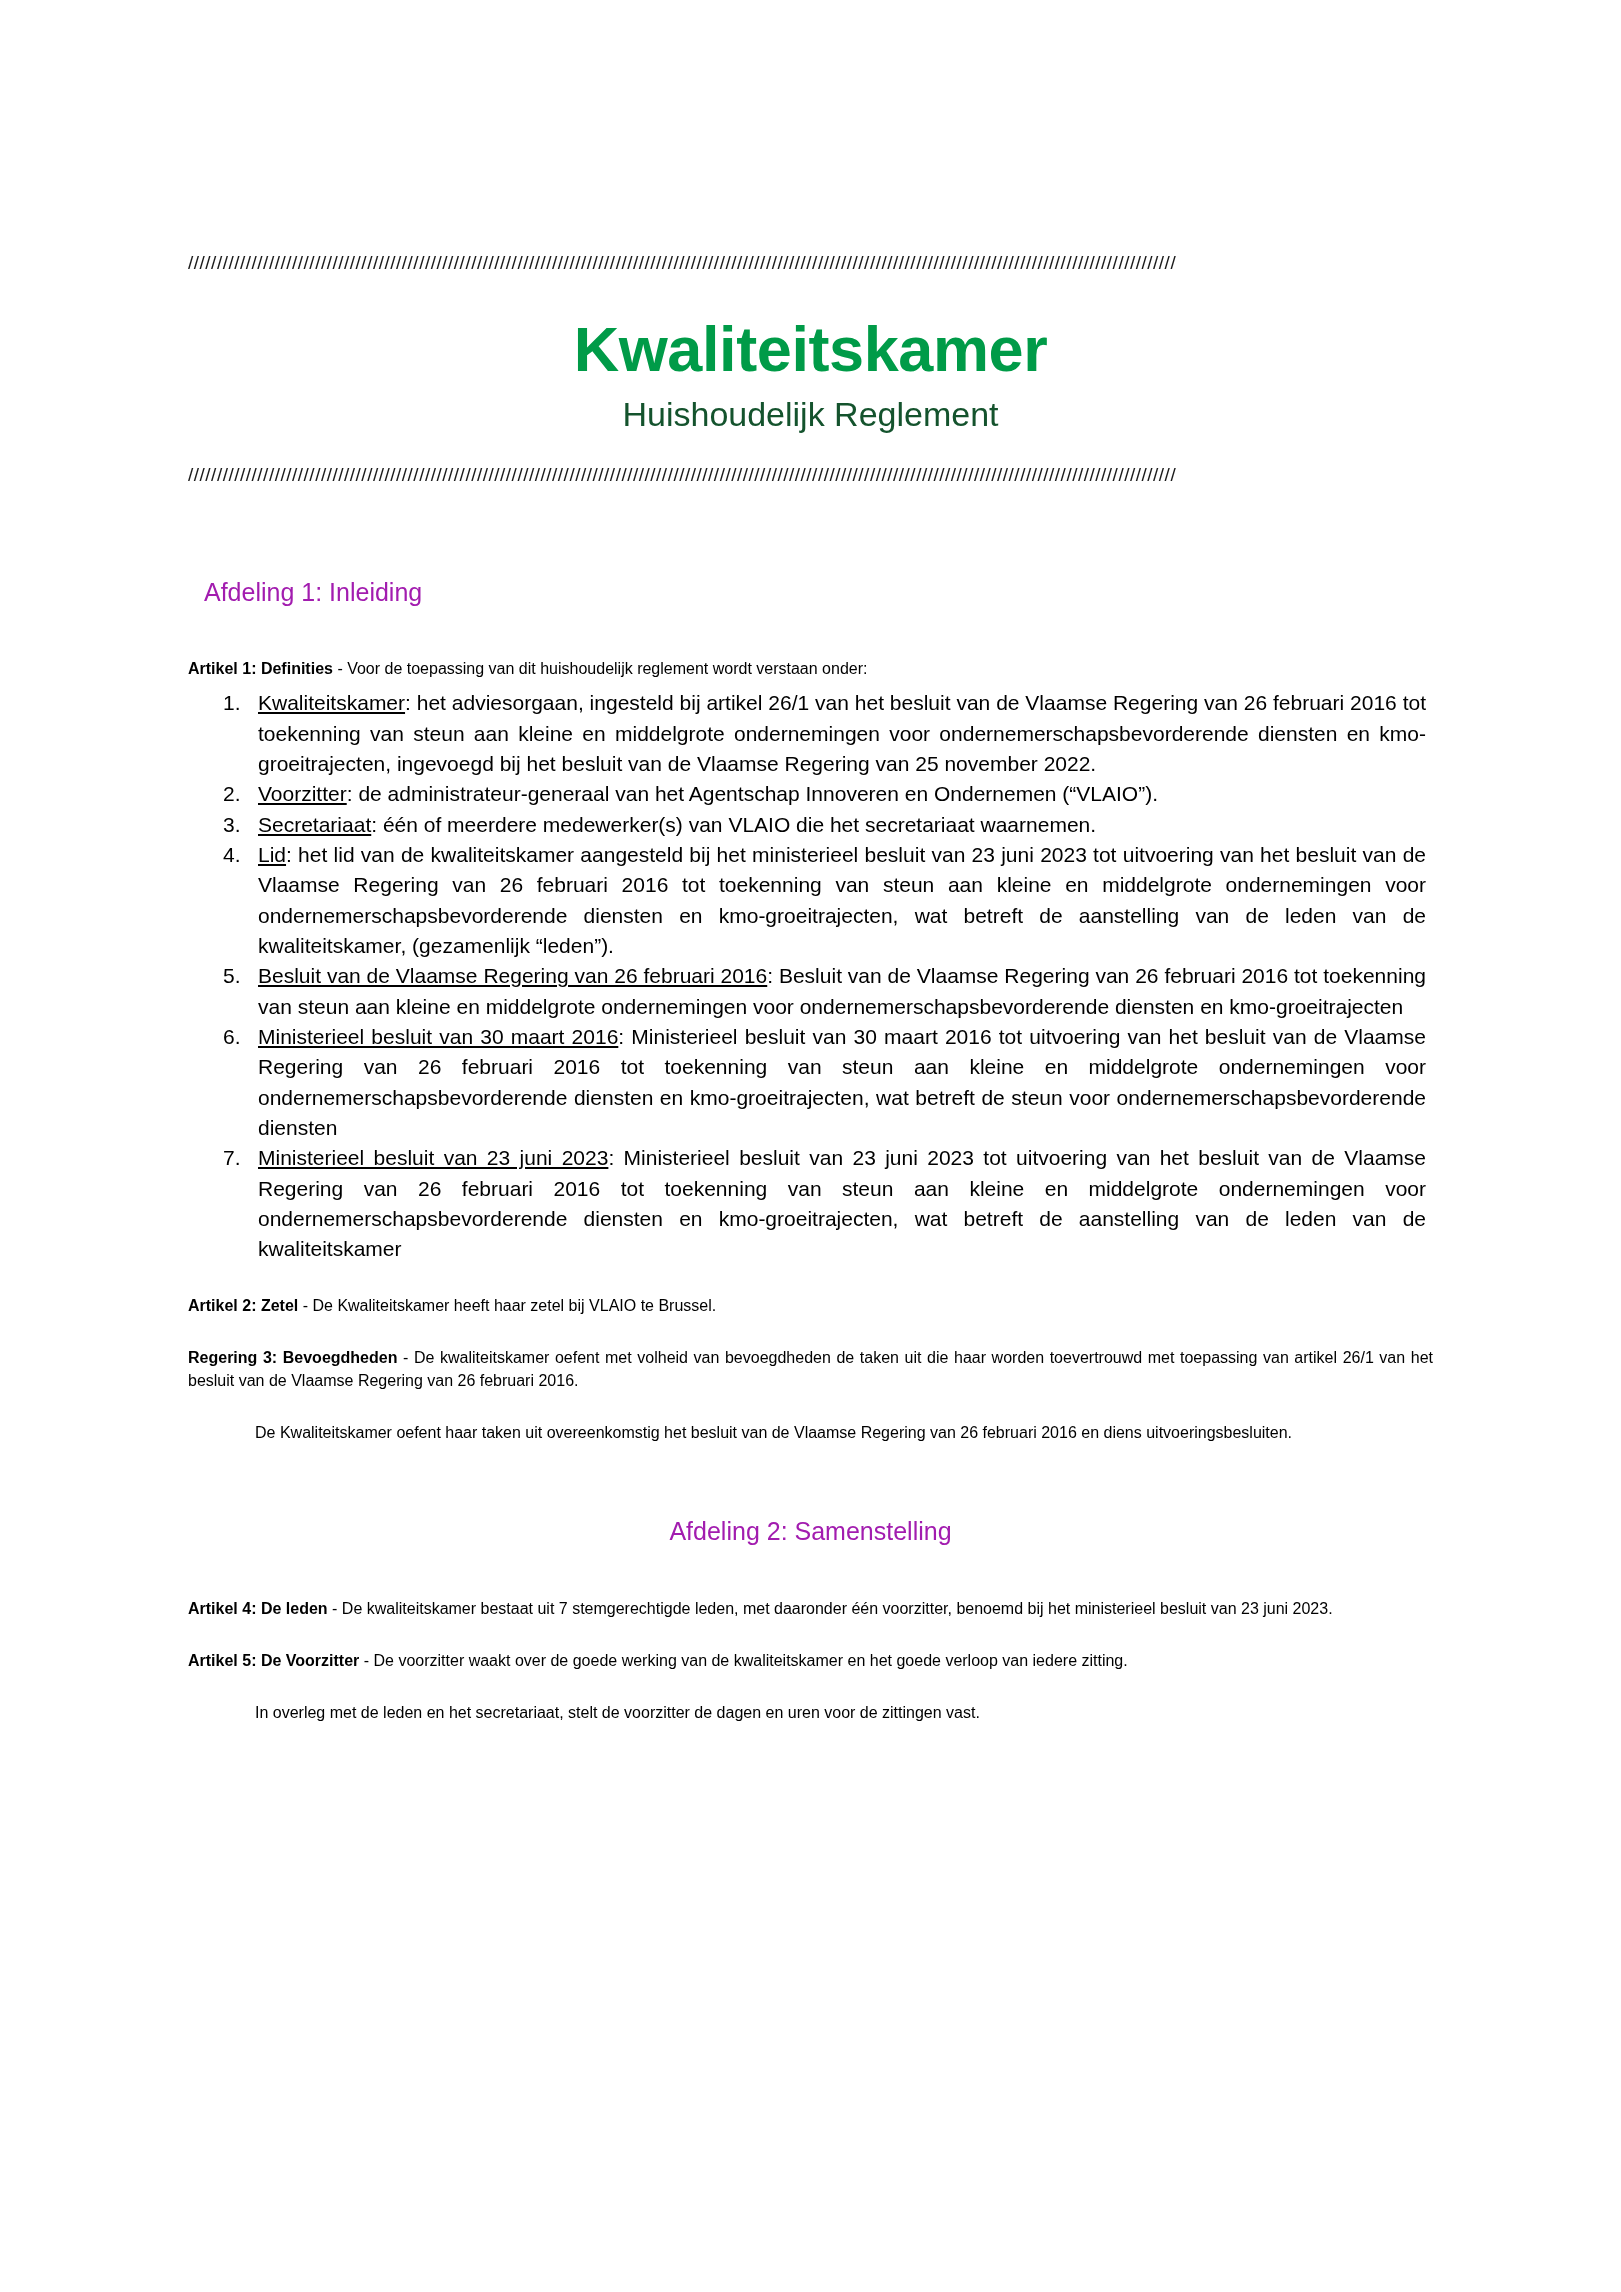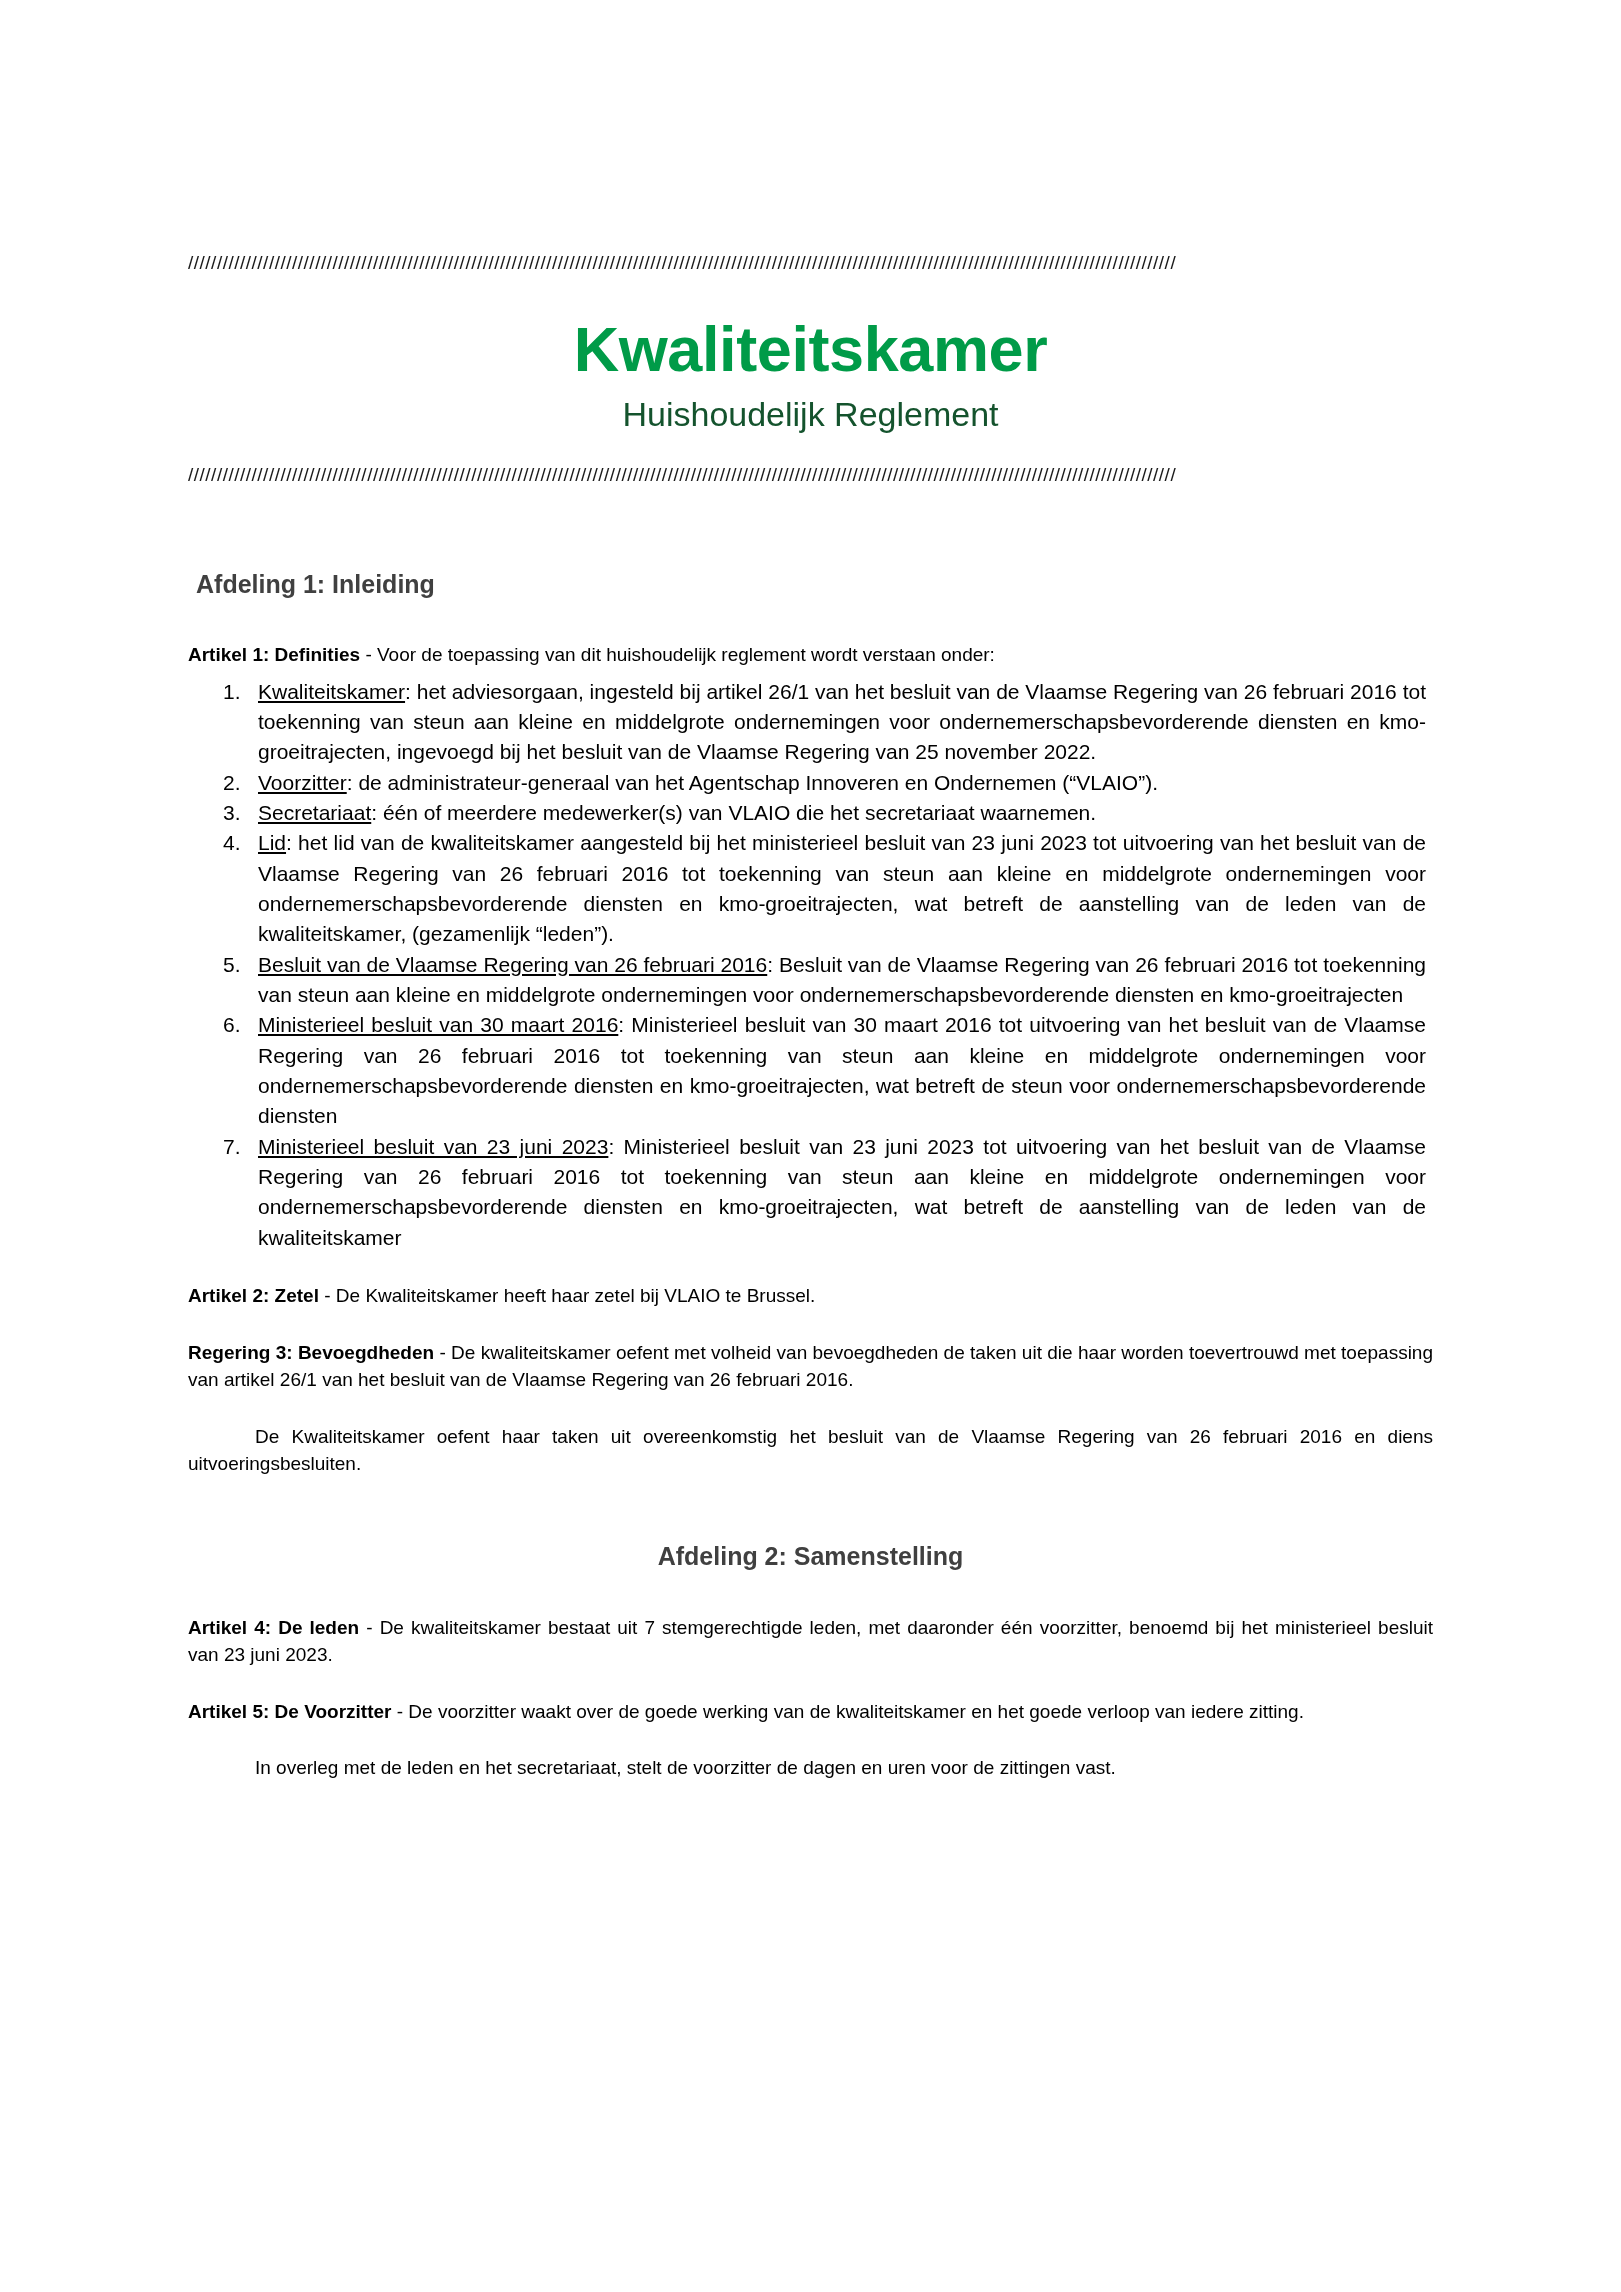--- a/index.html
+++ b/index.html
@@ -61,31 +61,31 @@
     text-align: center;
     font-size: 34px;
     font-weight: normal;
     color: #14532d;
     line-height: 1.2;
   }
 
   
   .section-heading {
     font-size: 25px;
-    font-weight: bold;
-    color: #404040;
-    margin: 8px;
+    font-weight: normal;
+    color: #a21caf;
+    margin: 16px;
     line-height: 1.25;
   }
   .sec1 { padding-top: 73px; }
   .sec2 { padding-top: 56px; text-align: center; }
 
   
   p.body {
-    font-size: 19px;
+    font-size: 16px;
     line-height: 1.445;
     text-align: justify;
     margin: 0;
     color: #000000;
     -webkit-hyphens: none;
     hyphens: none;
   }
   p.body.lead  { padding-top: 33px; }
   p.body.gap   { padding-top: 29px; }
   p.indent { text-indent: 67px; }

